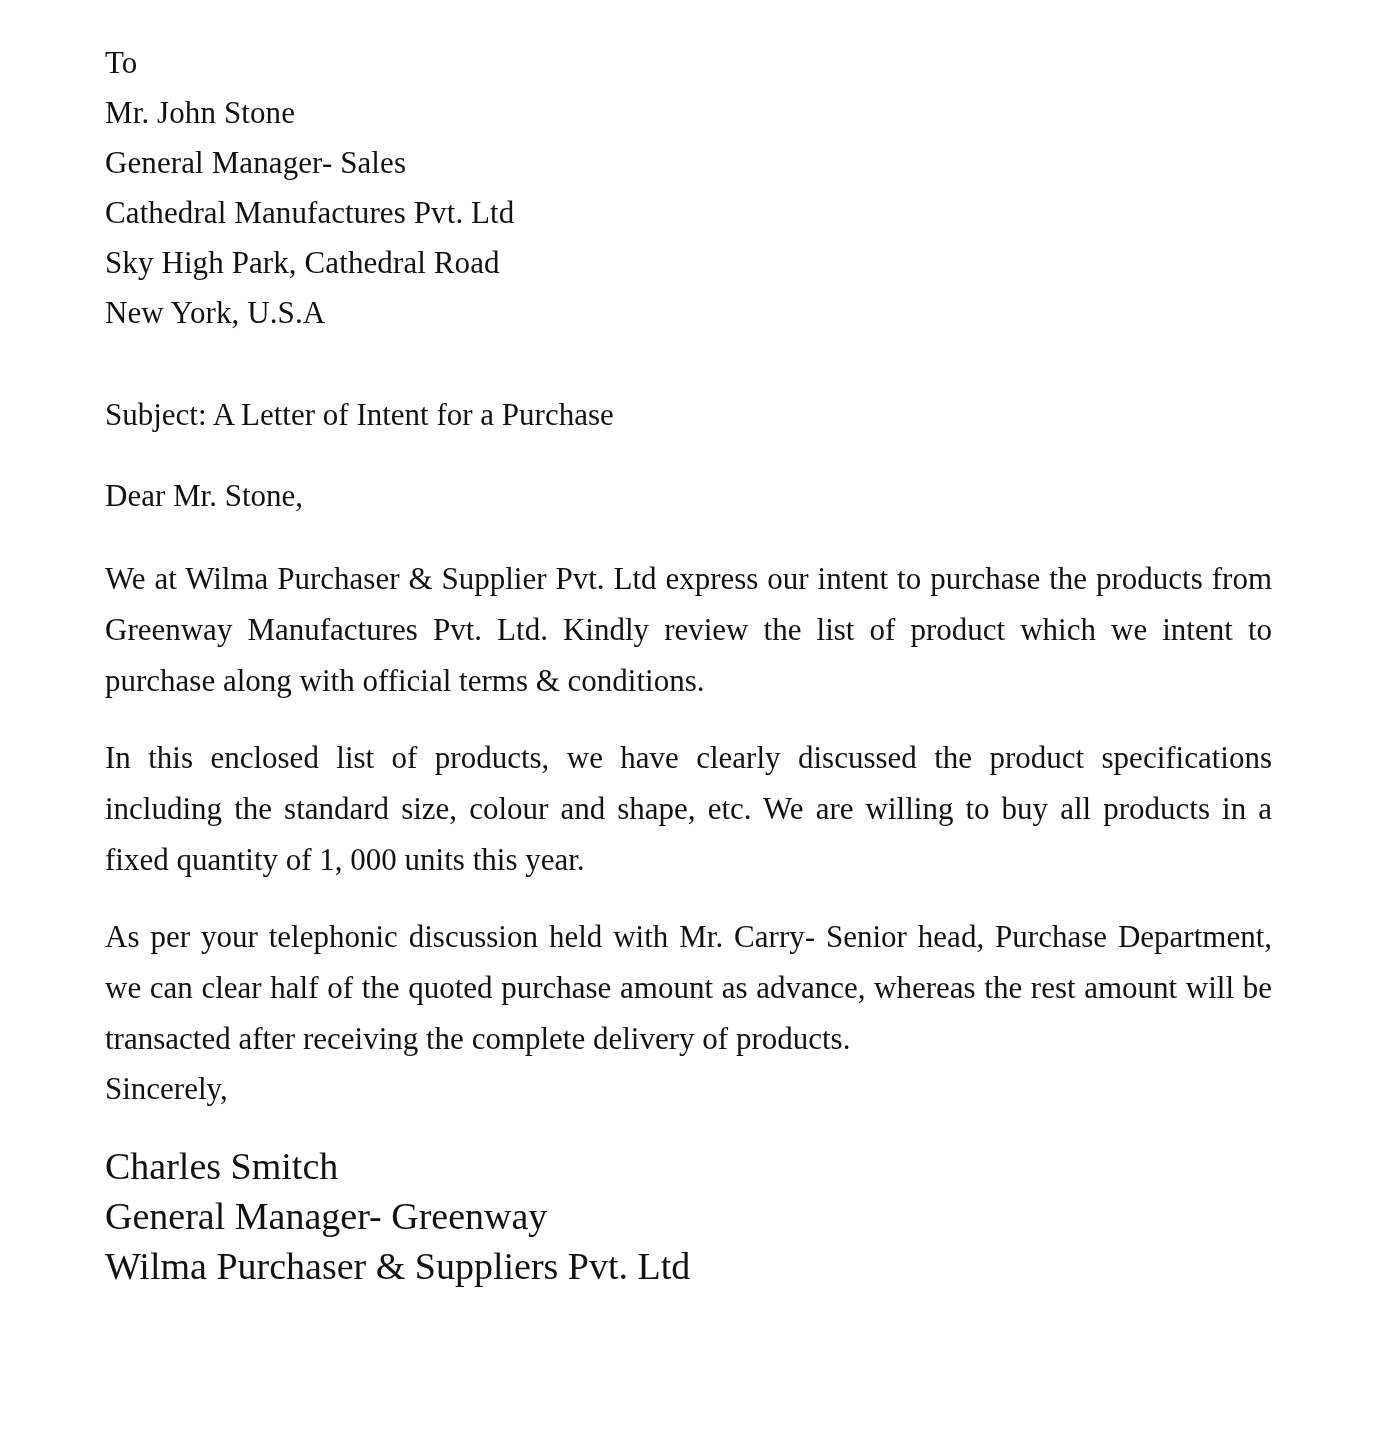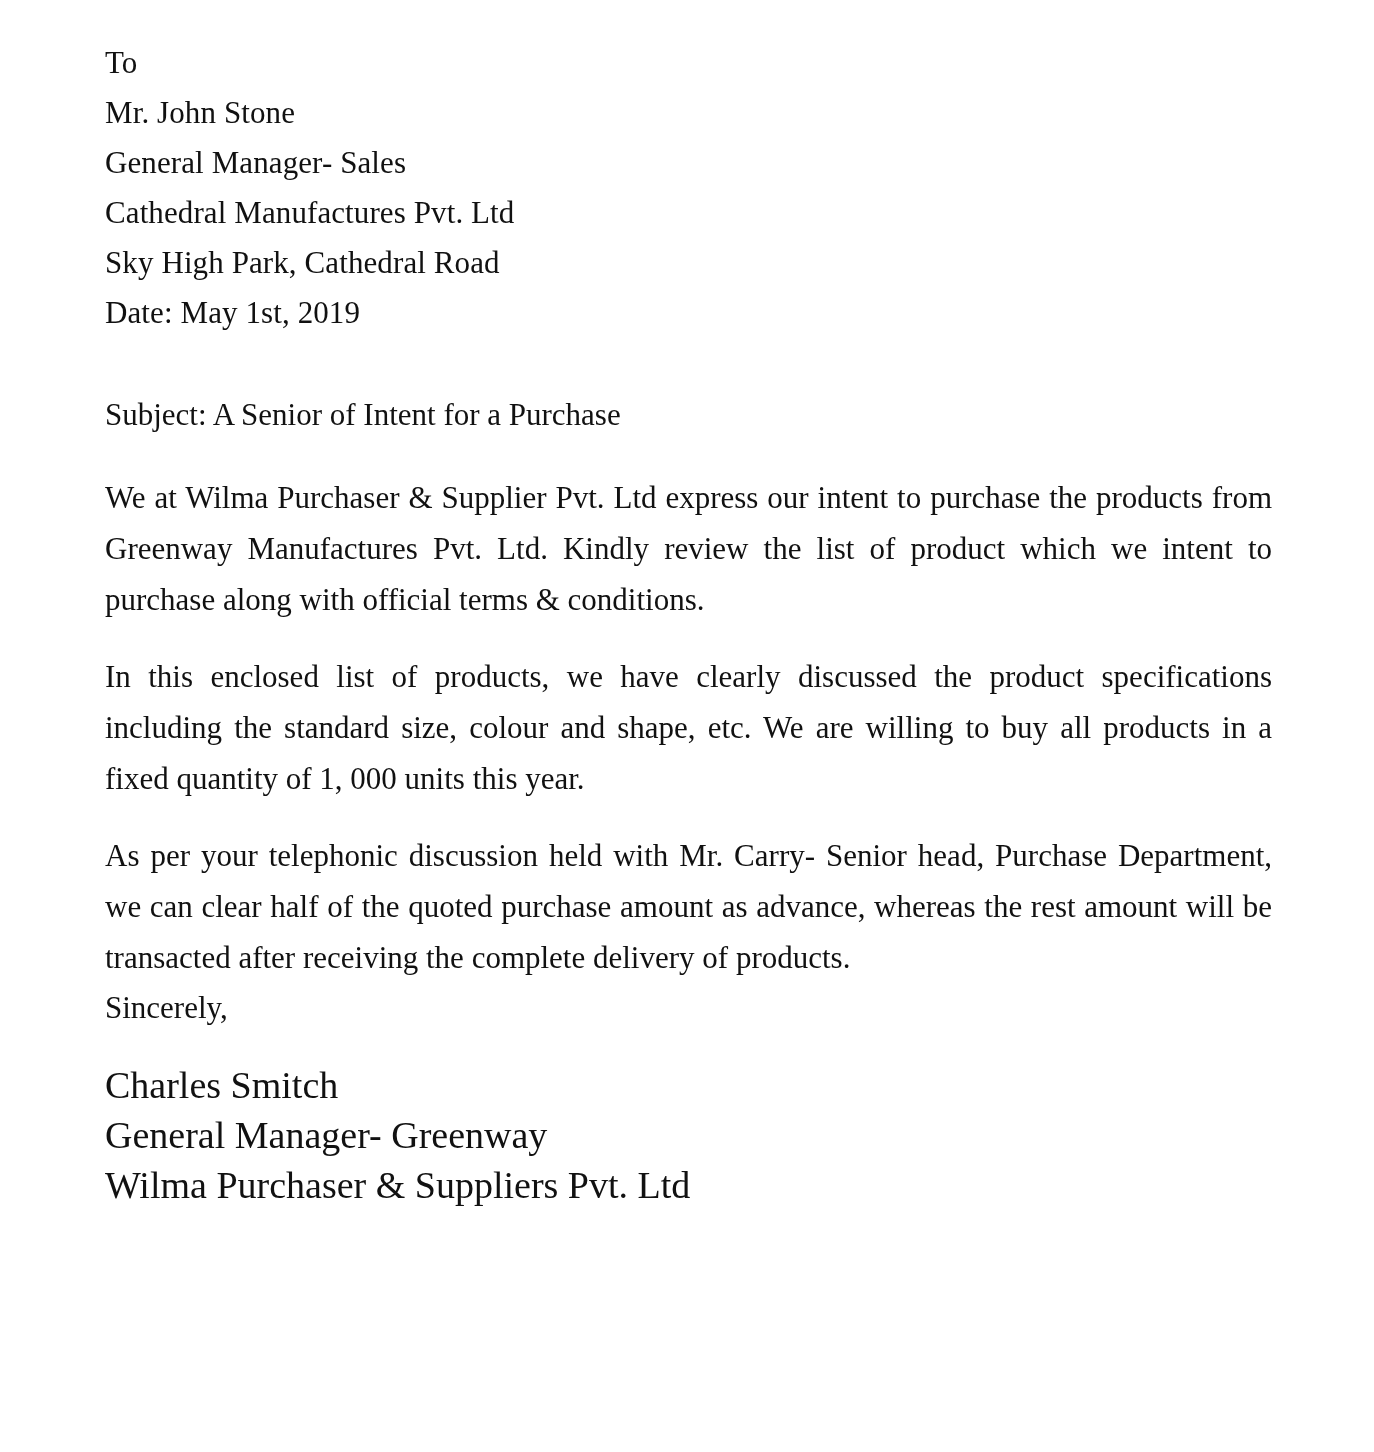--- a/index.html
+++ b/index.html
@@ -93,25 +93,26 @@
 
 <div class="page">
   <div class="letter">
 
     <div class="address-block">
       <div class="address-line">To</div>
       <div class="address-line">Mr. John Stone</div>
       <div class="address-line">General Manager- Sales</div>
       <div class="address-line">Cathedral Manufactures Pvt. Ltd</div>
       <div class="address-line">Sky High Park, Cathedral Road</div>
-      <div class="address-line">Date: May 1st, 2019</div>
+      <div class="address-line">New York, U.S.A</div>
     </div>
 
-    <div class="subject-line">Subject: A Senior of Intent for a Purchase</div>
+    <div class="subject-line">Subject: A Letter of Intent for a Purchase</div>
 
+    <div class="salutation">Dear Mr. Stone,</div>
 
     <p class="body-paragraph first">We at Wilma Purchaser &amp; Supplier Pvt. Ltd express our intent to purchase the products from Greenway Manufactures Pvt. Ltd. Kindly review the list of product which we intent to purchase along with official terms &amp; conditions.</p>
     <p class="body-paragraph">In this enclosed list of products, we have clearly discussed the product specifications including the standard size, colour and shape, etc. We are willing to buy all products in a fixed quantity of 1, 000 units this year.</p>
     <p class="body-paragraph">As per your telephonic discussion held with Mr. Carry- Senior head, Purchase Department, we can clear half of the quoted purchase amount as advance, whereas the rest amount will be transacted after receiving the complete delivery of products.</p>
 
     <div class="closing">Sincerely,</div>
 
     <div class="signature-block">
       <div class="signature-line">Charles Smitch</div>
       <div class="signature-line">General Manager- Greenway</div>

